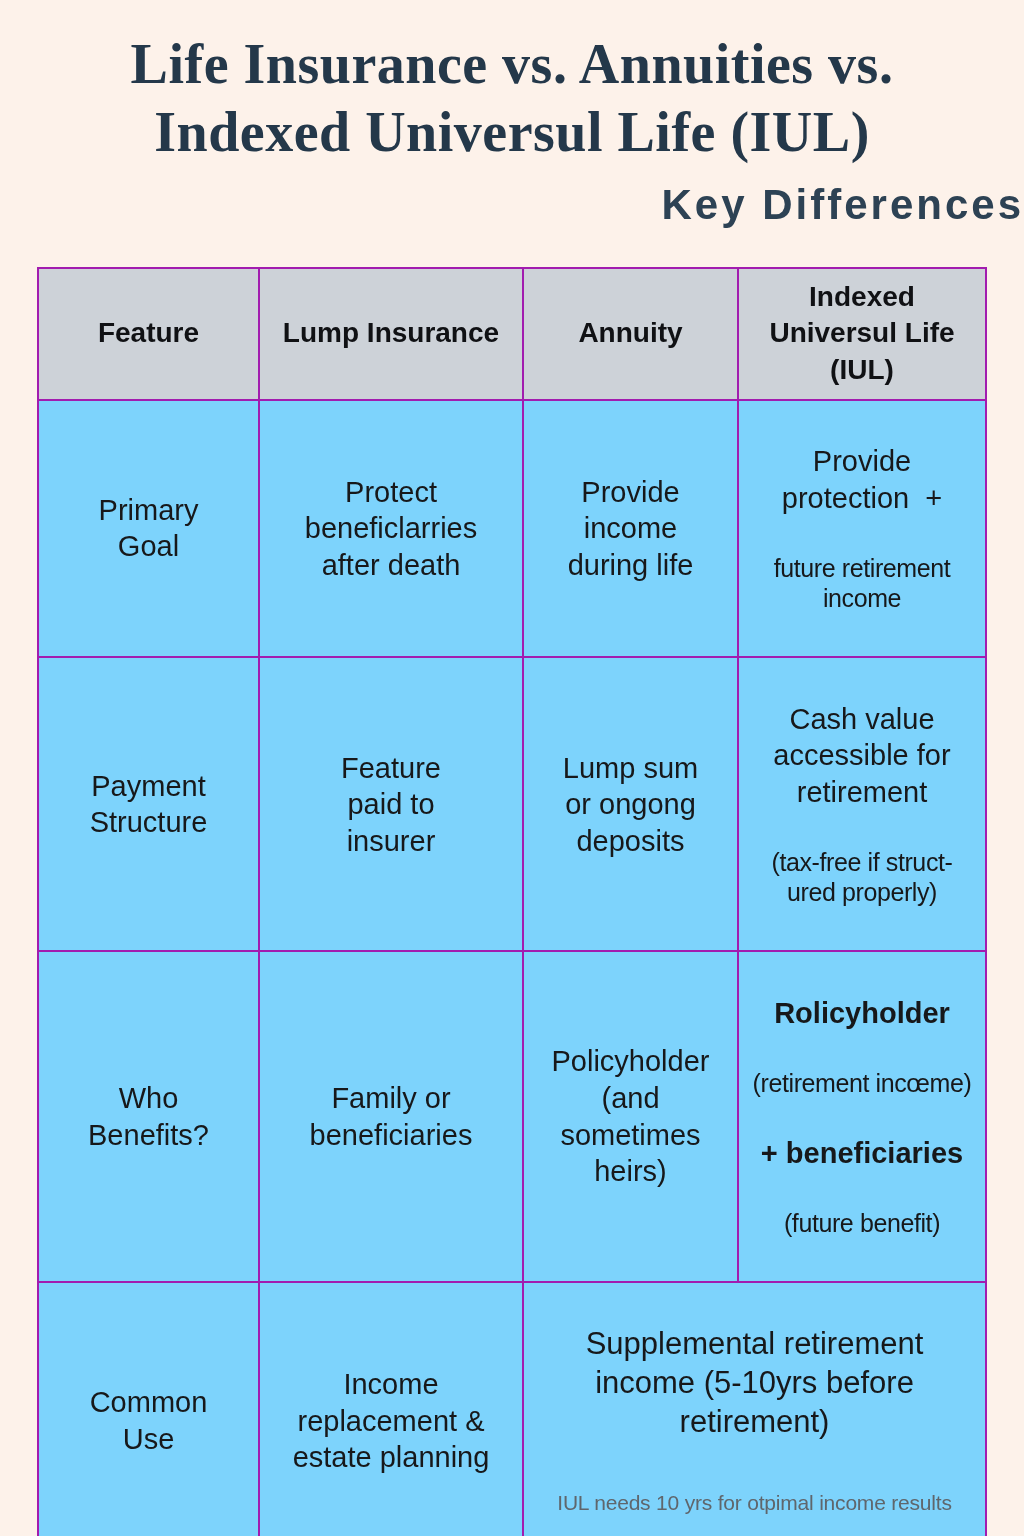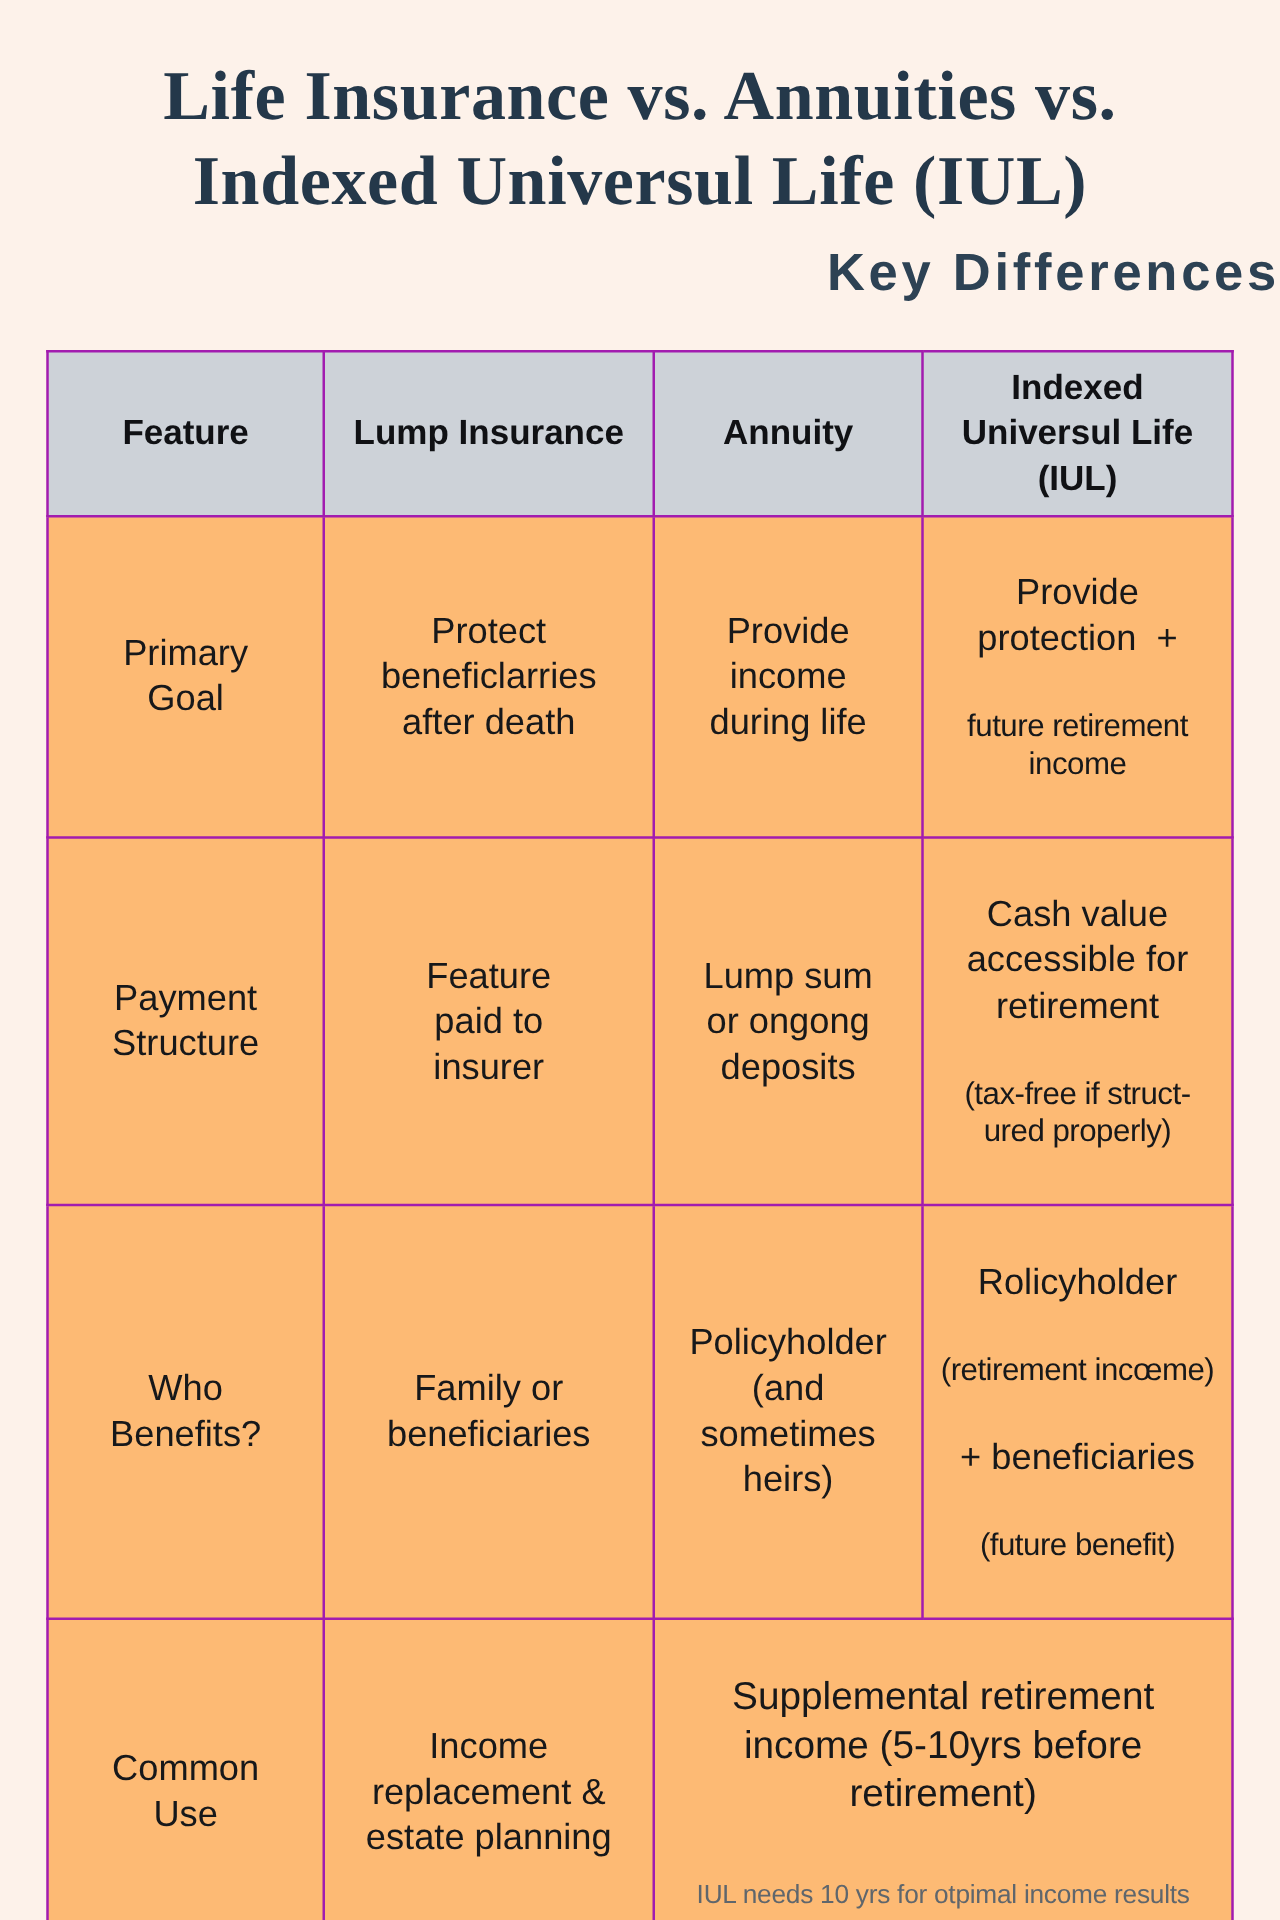--- a/index.html
+++ b/index.html
@@ -7,21 +7,21 @@
   body {
     font-family: "Liberation Sans", sans-serif;
     background: #fdf2ea;
   }
   .page {
     position: relative;
     width: 1024px;
     height: 1536px;
     background: #fdf2ea;
     overflow: hidden;
-    padding-top: 43px;
+    padding-top: 30px;
   }
   
   .title {
     text-align: center;
     font-family: "Liberation Serif", serif;
     font-weight: bold;
     color: #24384a;
     font-size: 56px;
     line-height: 1.22;
     letter-spacing: 0.5px;
@@ -50,39 +50,39 @@
     padding: 6px 8px;
   }
   table.cmp th {
     background: #cdd2d8;
     color: #101114;
     font-size: 28px;
     font-weight: bold;
     line-height: 1.3;
   }
   table.cmp td {
-    background: #fdba74;
+    background: #7dd3fc;
     color: #17181a;
     font-size: 29px;
     line-height: 1.26;
   }
   tr.r-head { height: 132px; }
   tr.r1 { height: 158px; }
   tr.r2 { height: 202px; }
   tr.r3 { height: 168px; }
   tr.r4 { height: 148px; }
   .cond {
     display: block;
     font-size: 25px;
     letter-spacing: -0.4px;
     line-height: 1.22;
     white-space: pre-line;
   }
   .iul-main { display: block; white-space: pre-line; }
-  .iul-line { display: block; line-height: 1.25; white-space: pre-line; }
+  .iul-line { display: block; line-height: 1.25; white-space: pre-line; font-weight: bold; }
   .merged-main {
     display: block;
     font-size: 31px;
     line-height: 1.25;
     white-space: pre-line;
   }
   .merged-note {
     display: block;
     margin-top: 12px;
     font-size: 21px;

